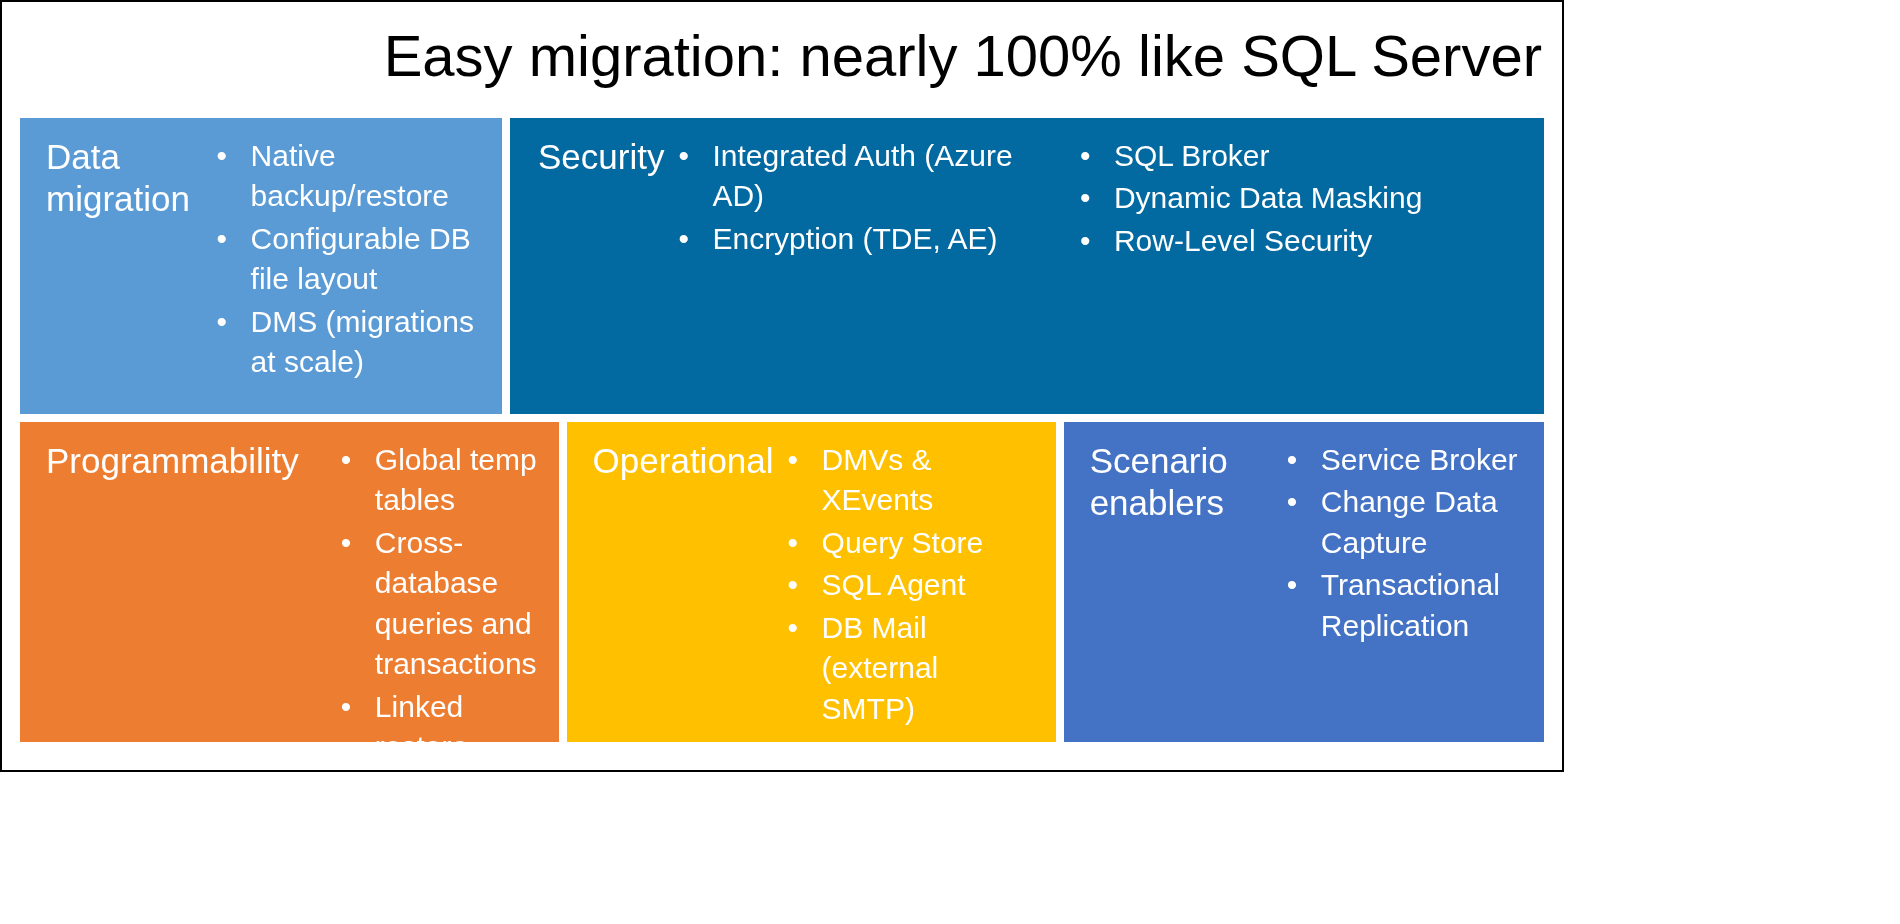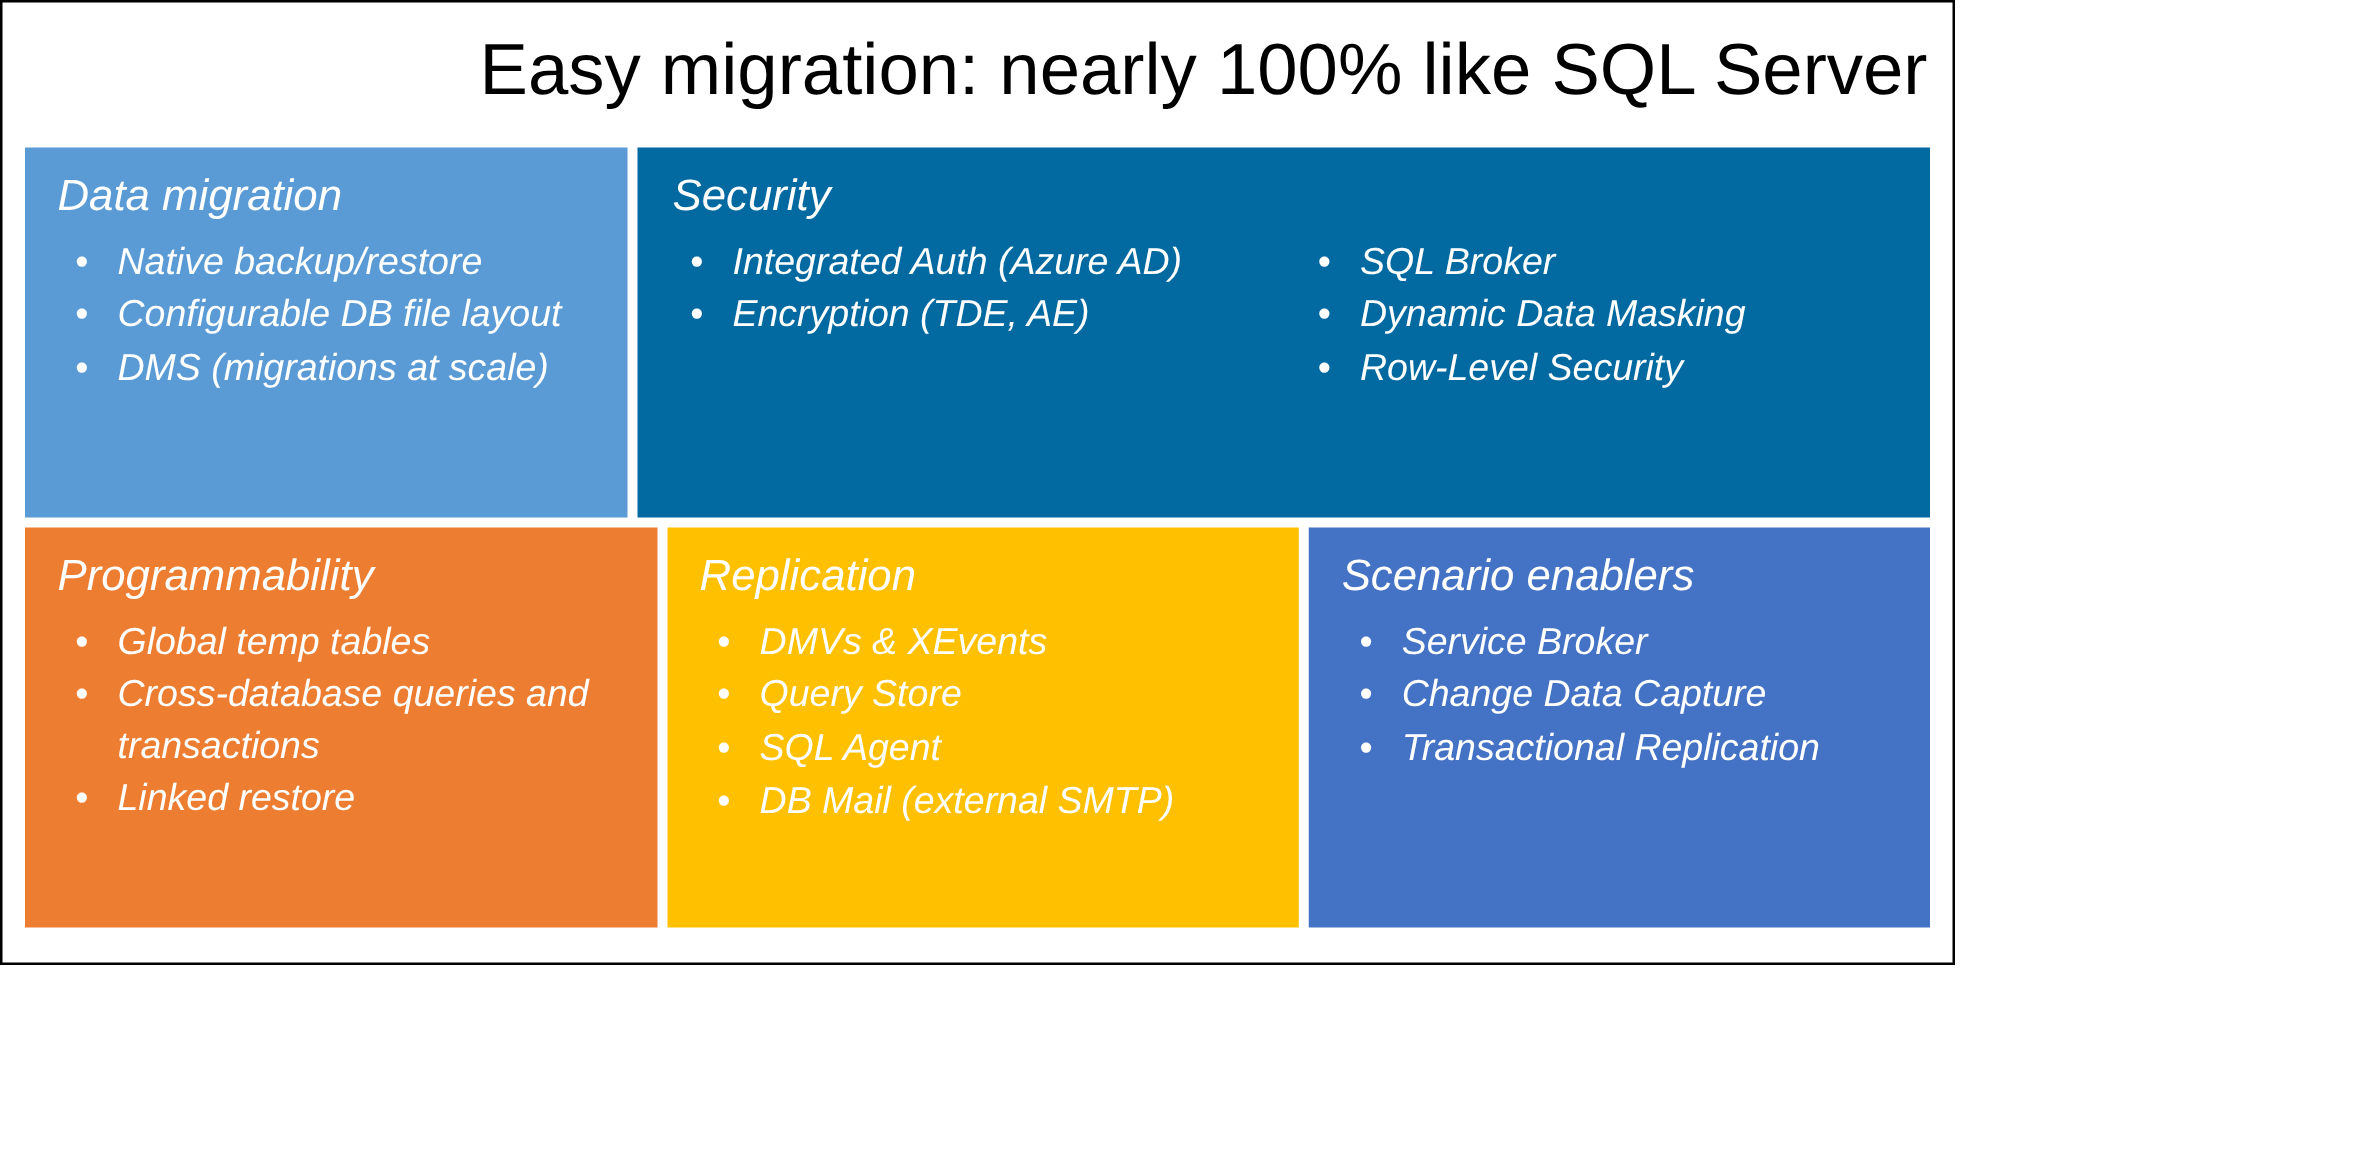--- a/index.html
+++ b/index.html
@@ -48,22 +48,21 @@
     }
     .row-bottom {
       display: flex;
       gap: 8px;
       height: 320px;
     }
     .card {
       color: #ffffff;
       padding: 18px 22px 24px 26px;
       display: flex;
-      flex-direction: column;
-      font-style: italic;
+      flex-direction: row;
     }
     .card-title {
       font-size: 35px;
       font-weight: 350;
       margin-bottom: 12px;
       line-height: 1.2;
     }
     .card-body {
       display: flex;
       flex-direction: row;
@@ -98,20 +97,21 @@
     }
     .card-security {
       background: #0369a1;
       flex: 1;
       padding-left: 28px;
     }
     
     .card-programmability {
       background: #ED7D31;
       flex: 1.02;
+      gap: 28px;
     }
     .card-operational {
       background: #FFC000;
       flex: 1.02;
     }
     .card-scenario {
       background: #4472C4;
       flex: 1;
     }
   </style>
@@ -168,21 +168,21 @@
             <ul class="bullets">
               <li>Global temp tables</li>
               <li>Cross-database queries and transactions</li>
               <li>Linked restore</li>
             </ul>
           </div>
         </div>
       </div>
 
       <div class="card card-operational">
-        <div class="card-title">Replication</div>
+        <div class="card-title">Operational</div>
         <div class="card-body">
           <div class="card-col">
             <ul class="bullets">
               <li>DMVs &amp; XEvents</li>
               <li>Query Store</li>
               <li>SQL Agent</li>
               <li>DB Mail (external SMTP)</li>
             </ul>
           </div>
         </div>

